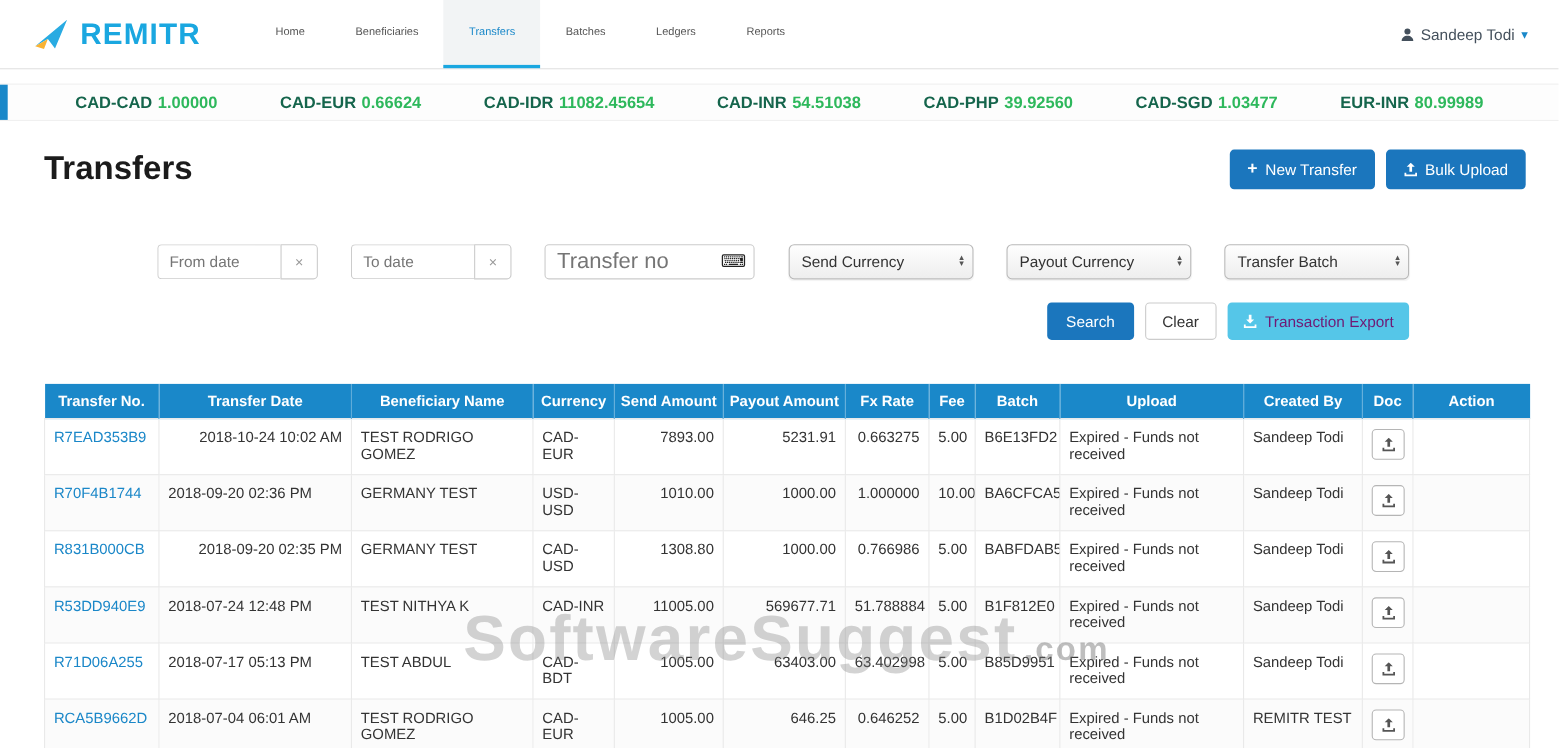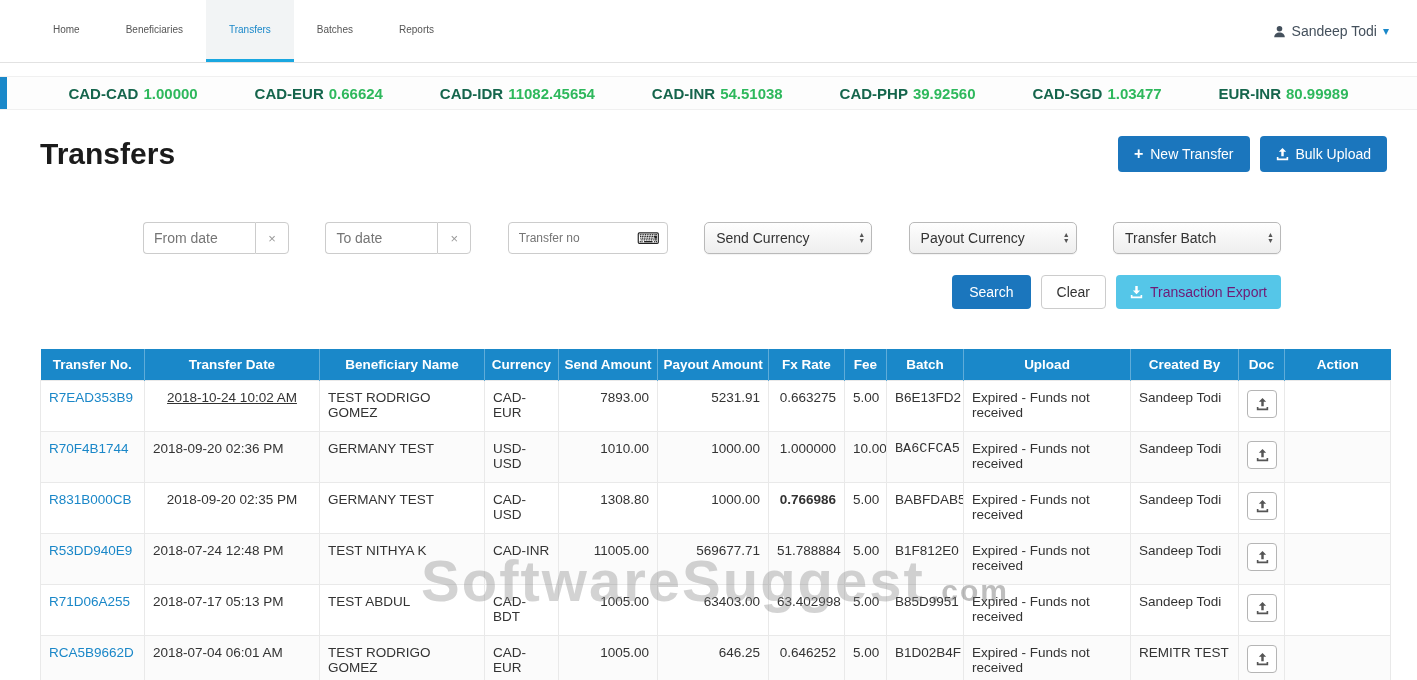--- a/index.html
+++ b/index.html
@@ -61,22 +61,22 @@
     width:112px; height:32px; border:1px solid #ccc; border-right:none;
     border-radius:4px 0 0 4px; padding:0 10px; font-size:14px; color:#555; outline:none;
     font-family:"Liberation Sans", sans-serif;
   }
   .clear-x {
     width:34px; height:32px; border:1px solid #ccc; border-radius:0 4px 4px 0;
     background:#fff; color:#999; font-size:13px; cursor:pointer;
   }
   .kb-wrap { position:relative; }
   .kb-wrap input {
-    width:160px; height:32px; border:1px solid #ccc; border-radius:4px;
-    padding:0 32px 0 10px; font-size:12px; color:#555; outline:none;
+    width:191px; height:32px; border:1px solid #ccc; border-radius:4px;
+    padding:0 32px 0 10px; font-size:20px; color:#555; outline:none;
     font-family:"Liberation Sans", sans-serif;
   }
   .kb { position:absolute; right:8px; top:50%; transform:translateY(-50%); font-size:16px; color:#222; }
   .select {
     position:relative; width:168px; height:32px;
     border:1px solid #b9b9b9; border-radius:5px;
     background:linear-gradient(#fefefe,#eeeeee);
     display:flex; align-items:center; padding:0 30px 0 11px;
     font-size:14px; color:#333; cursor:pointer;
     box-shadow:0 1px 1px rgba(0,0,0,0.05);
@@ -114,25 +114,33 @@
     position:absolute; top:198px; left:50%; transform:translateX(-50%);
     font-size:58px; font-weight:bold; letter-spacing:2px;
     color:rgba(130,130,130,0.35); white-space:nowrap; pointer-events:none;
   }
   .watermark .wm-com { font-size:30px; margin-left:6px; color:rgba(110,110,110,0.45); }
 </style>
 </head>
 <body>
 
 <header class="navbar">
+  <div class="brand">
+    <svg width="34" height="30" viewBox="0 0 34 30">
+      <polygon points="2,26 31,2 20,28 13.5,19.5" fill="#29abe2"></polygon>
+      <polygon points="2,26 13.5,19.5 10,28.5" fill="#f9b233"></polygon>
+    </svg>
+    <span class="brand-text">REMITR</span>
+  </div>
   <nav class="nav-menu">
       <div class="nav-item">Home</div>
       <div class="nav-item">Beneficiaries</div>
       <div class="nav-item active">Transfers</div>
       <div class="nav-item">Batches</div>
+      <div class="nav-item">Ledgers</div>
       <div class="nav-item">Reports</div>
     </nav>
   <div class="user-box">
     <svg width="13" height="13" viewBox="0 0 16 16">
       <circle cx="8" cy="4.5" r="3.4" fill="#44505c"></circle>
       <path d="M1.5 15c0-3.6 2.9-5.8 6.5-5.8S14.5 11.4 14.5 15z" fill="#44505c"></path>
     </svg>
     <span>Sandeep Todi</span>
     <span class="caret">▾</span>
   </div>
@@ -246,21 +254,21 @@
           <th>Batch</th>
           <th>Upload</th>
           <th>Created By</th>
           <th>Doc</th>
           <th>Action</th>
         </tr>
     </thead>
     <tbody id="tbody">
         <tr>
           <td style="text-align: left;"><a href="#" class="link">R7EAD353B9</a></td>
-          <td style="text-align: center; text-decoration: underline;">2018-10-24 10:02 AM</td>
+          <td style="text-align: right;">2018-10-24 10:02 AM</td>
           <td style="text-align: left;">TEST RODRIGO GOMEZ</td>
           <td style="text-align: left;">CAD-EUR</td>
           <td style="text-align: right;">7893.00</td>
           <td style="text-align: right;">5231.91</td>
           <td style="text-align: right;">0.663275</td>
           <td style="text-align: right;">5.00</td>
           <td style="text-align: left;">B6E13FD2</td>
           <td style="text-align: left;">Expired - Funds not received</td>
           <td style="text-align: left;">Sandeep Todi</td>
           <td style="text-align: center;"><button class="doc-btn">
@@ -273,39 +281,39 @@
         </tr>
         <tr>
           <td style="text-align: left;"><a href="#" class="link">R70F4B1744</a></td>
           <td style="text-align: left;">2018-09-20 02:36 PM</td>
           <td style="text-align: left;">GERMANY TEST</td>
           <td style="text-align: left;">USD-USD</td>
           <td style="text-align: right;">1010.00</td>
           <td style="text-align: right;">1000.00</td>
           <td style="text-align: right;">1.000000</td>
           <td style="text-align: right;">10.00</td>
-          <td style="text-align: left; font-family: Liberation Mono, monospace;">BA6CFCA5</td>
+          <td style="text-align: left;">BA6CFCA5</td>
           <td style="text-align: left;">Expired - Funds not received</td>
           <td style="text-align: left;">Sandeep Todi</td>
           <td style="text-align: center;"><button class="doc-btn">
               <svg width="13" height="13" viewBox="0 0 16 16" fill="#555">
                 <path d="M8 0l4.5 4.5h-3V10h-3V4.5h-3z"></path>
                 <path d="M1 11v4h14v-4h-2v2H3v-2z"></path>
               </svg>
             </button></td>
           <td></td>
         </tr>
         <tr>
           <td style="text-align: left;"><a href="#" class="link">R831B000CB</a></td>
-          <td style="text-align: center; border-radius: 12px;">2018-09-20 02:35 PM</td>
+          <td style="text-align: right; border-radius: 12px;">2018-09-20 02:35 PM</td>
           <td style="text-align: left;">GERMANY TEST</td>
           <td style="text-align: left;">CAD-USD</td>
           <td style="text-align: right;">1308.80</td>
           <td style="text-align: right;">1000.00</td>
-          <td style="text-align: right; font-weight: bold;">0.766986</td>
+          <td style="text-align: right;">0.766986</td>
           <td style="text-align: right;">5.00</td>
           <td style="text-align: left;">BABFDAB5</td>
           <td style="text-align: left;">Expired - Funds not received</td>
           <td style="text-align: left;">Sandeep Todi</td>
           <td style="text-align: center;"><button class="doc-btn">
               <svg width="13" height="13" viewBox="0 0 16 16" fill="#555">
                 <path d="M8 0l4.5 4.5h-3V10h-3V4.5h-3z"></path>
                 <path d="M1 11v4h14v-4h-2v2H3v-2z"></path>
               </svg>
             </button></td>

